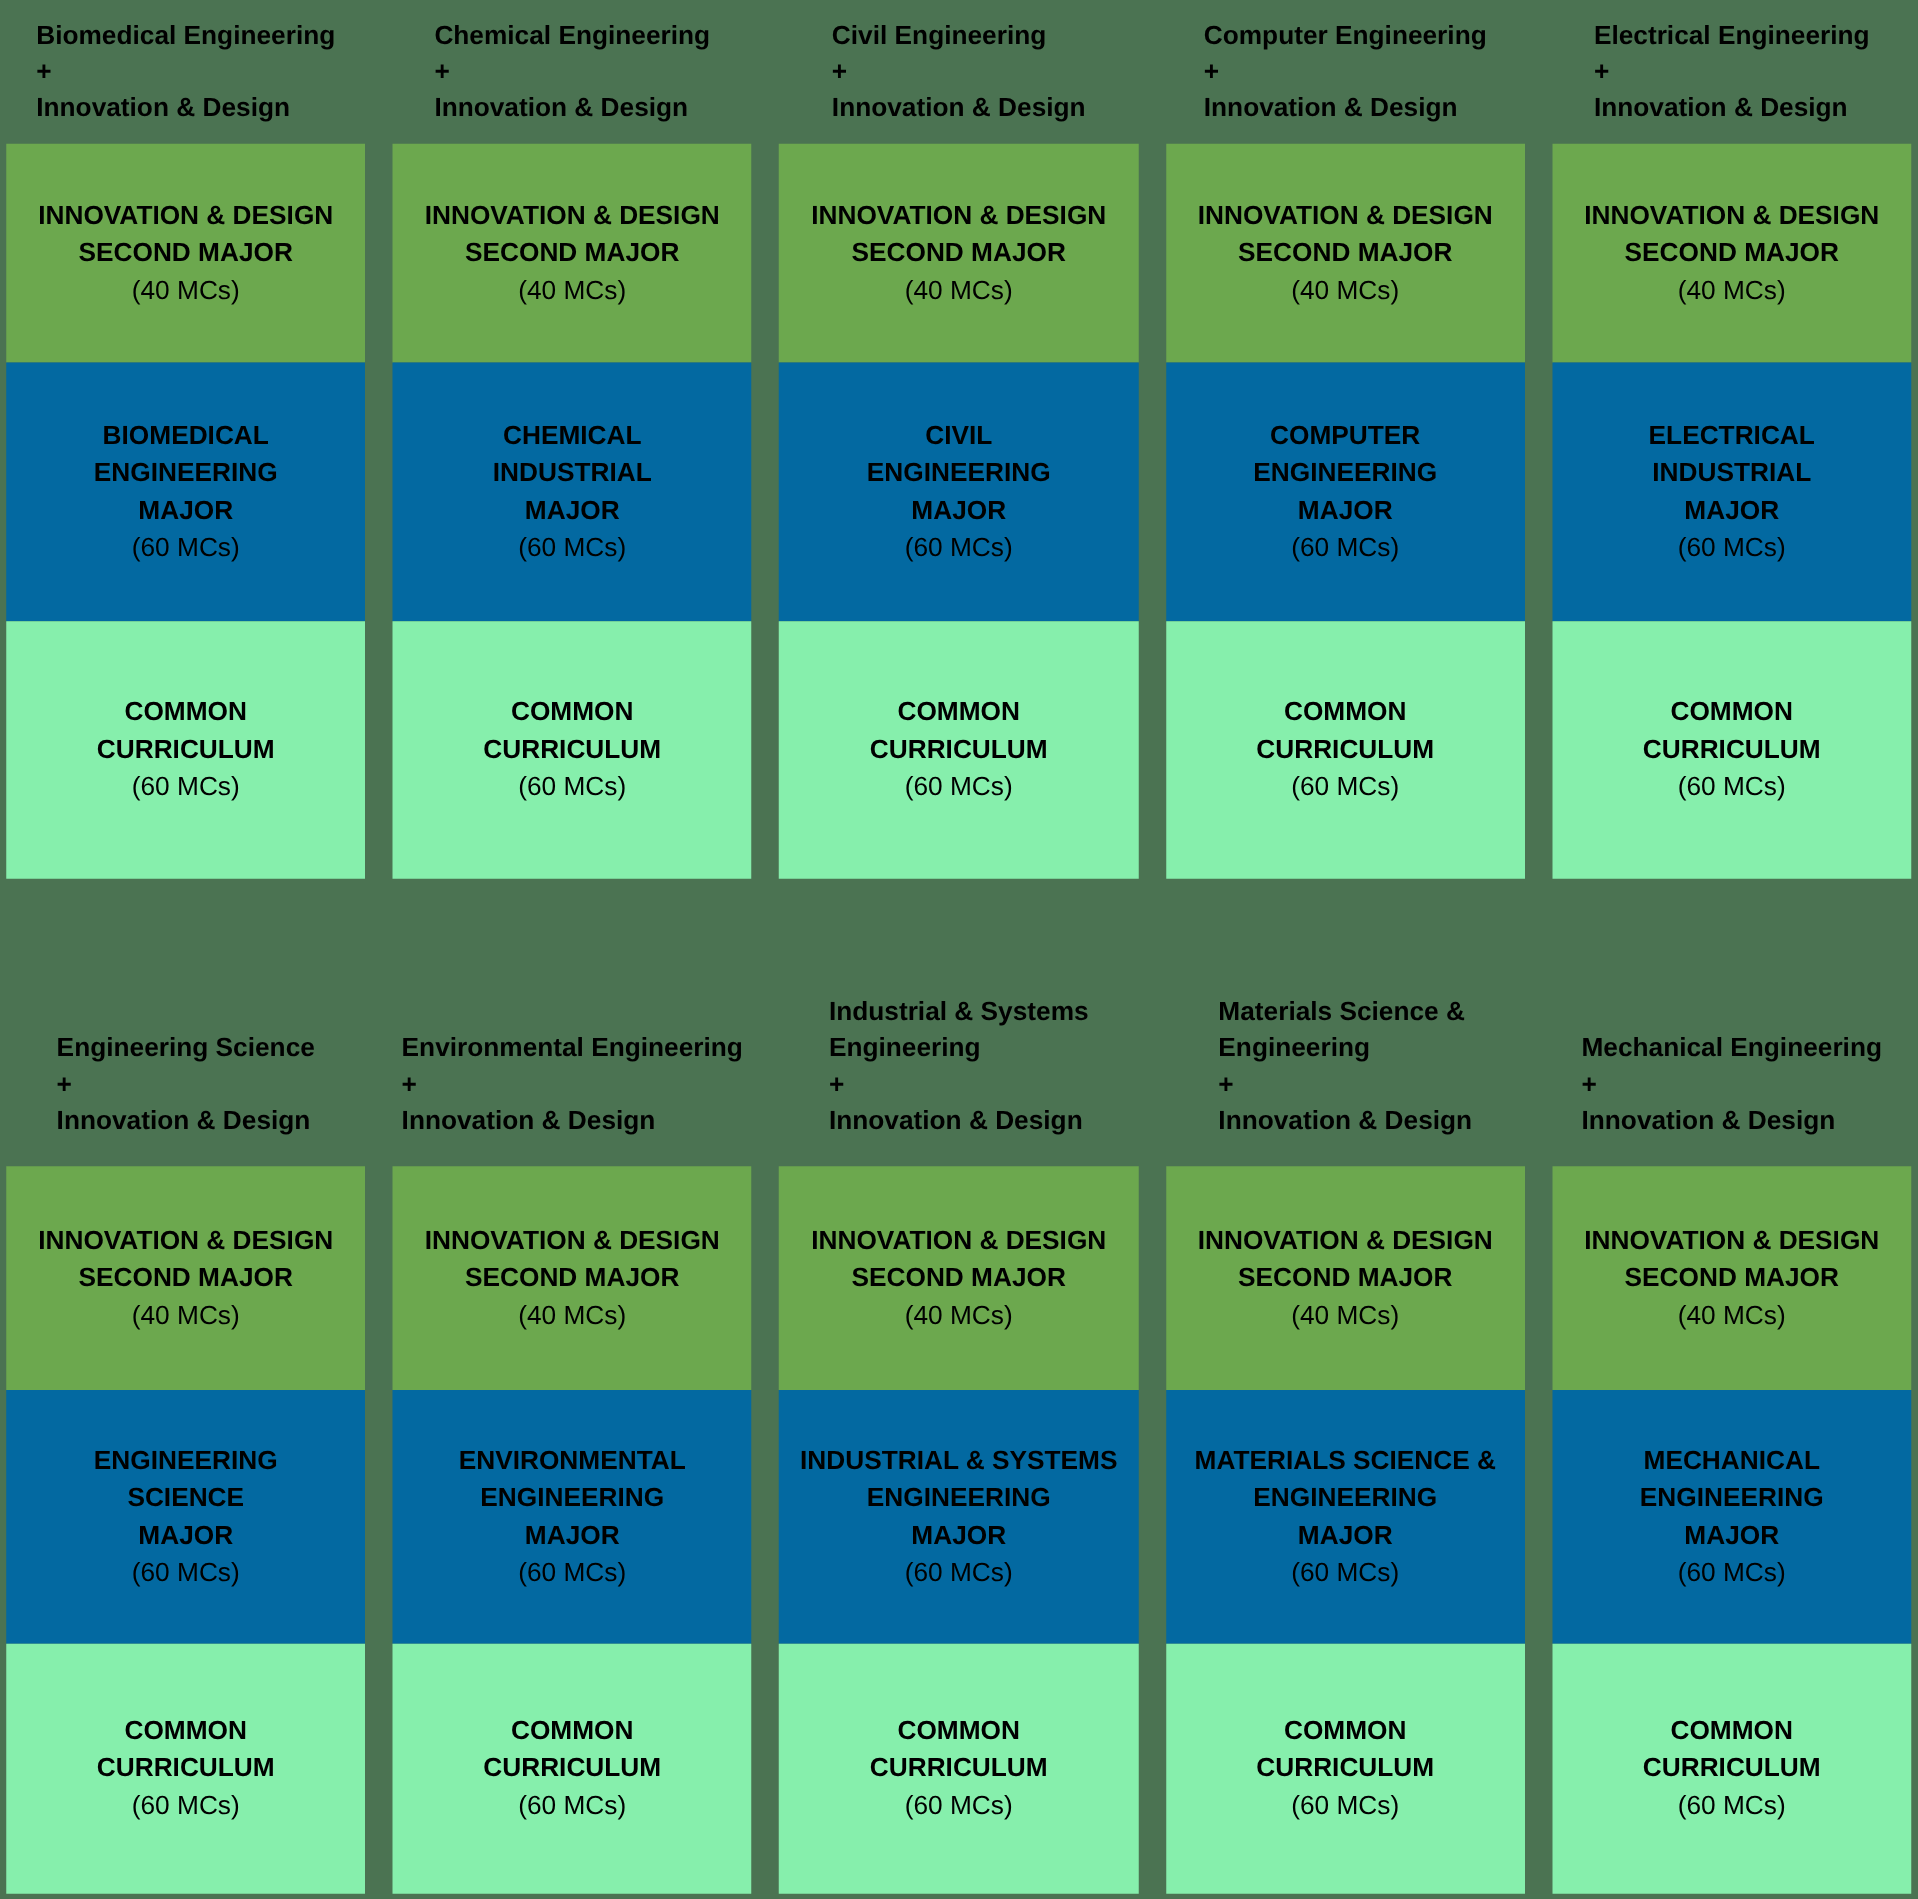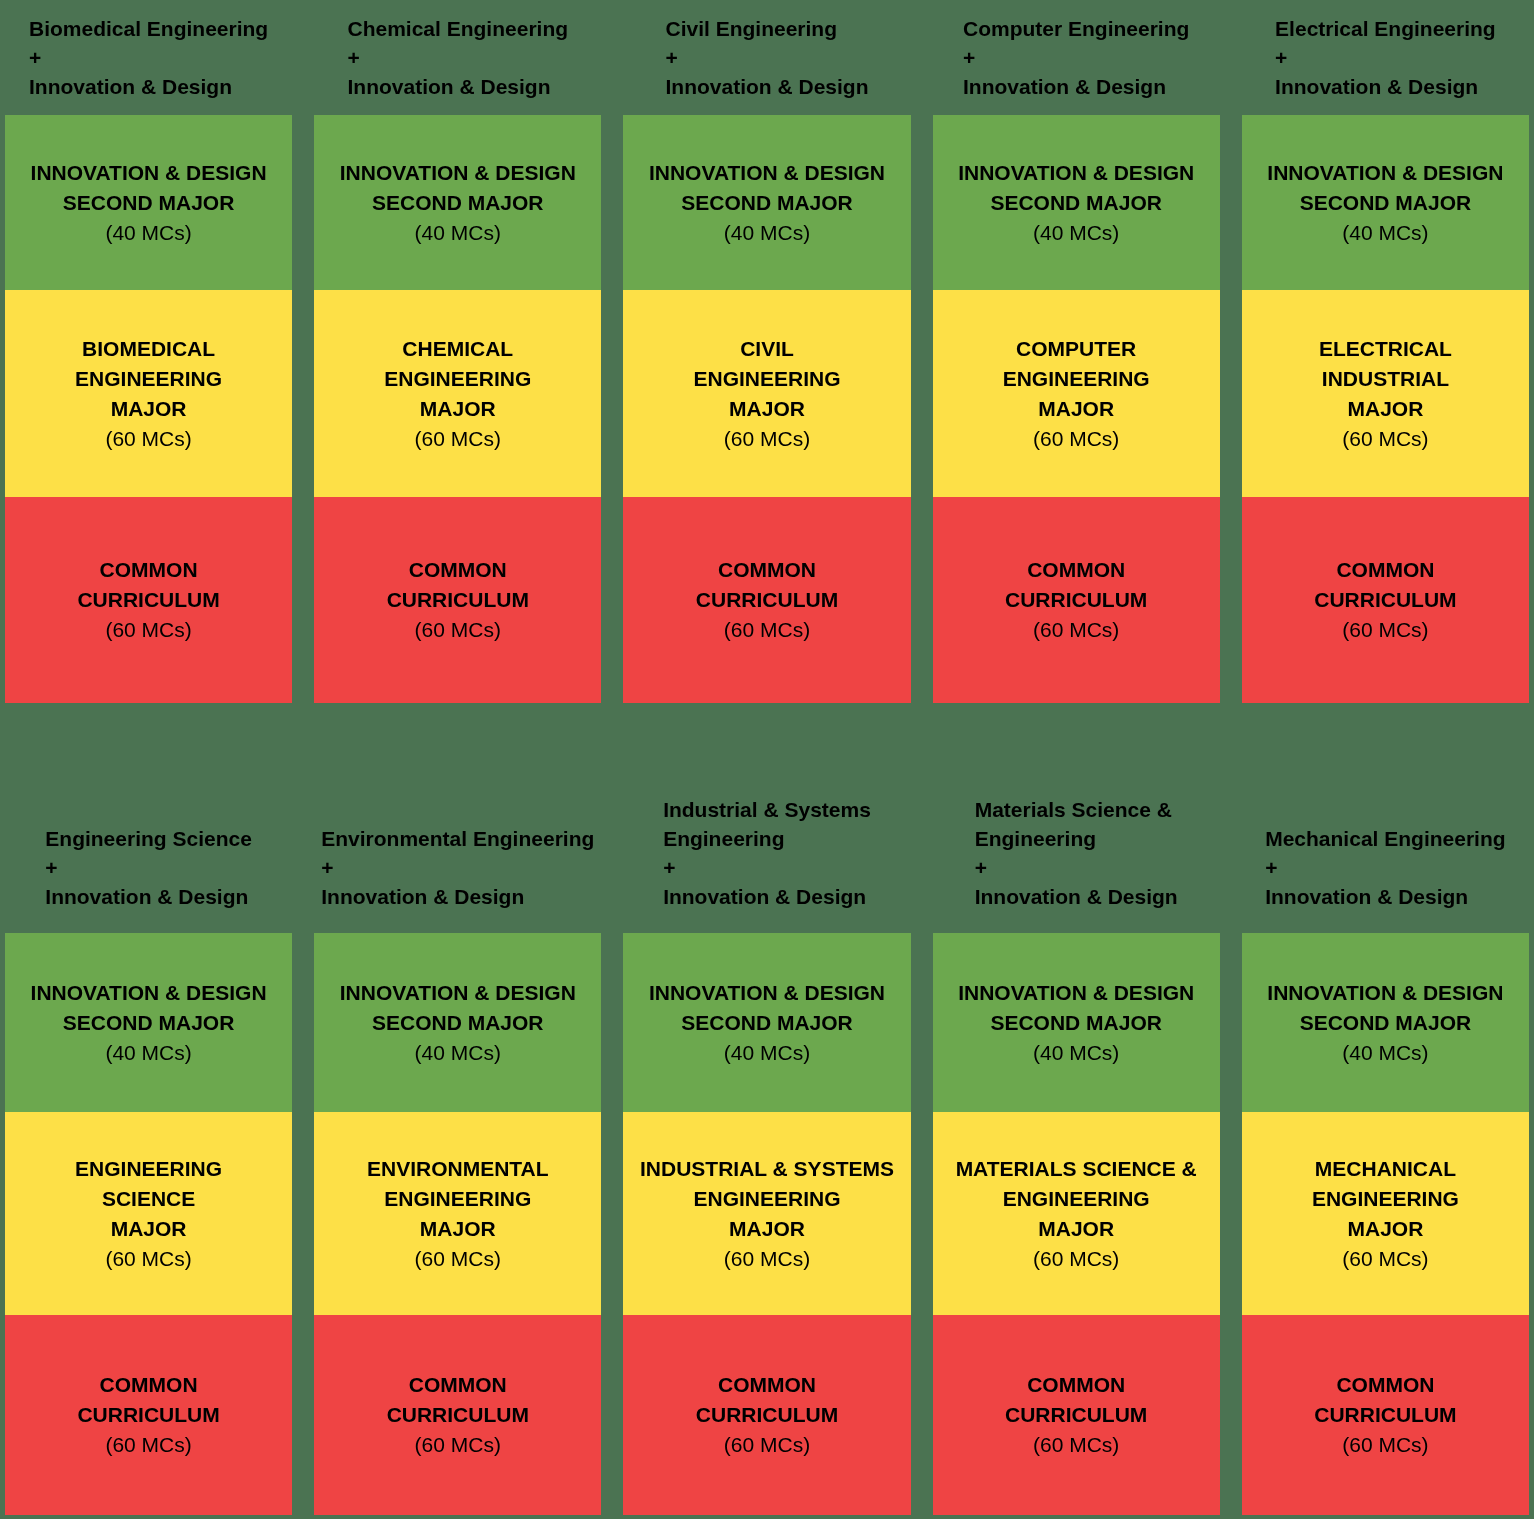--- a/index.html
+++ b/index.html
@@ -58,22 +58,22 @@
     font-size: 21px;
     line-height: 30px;
     white-space: pre-line;
   }
   .block-credits {
     font-weight: normal;
     font-size: 21px;
     line-height: 30px;
   }
   .block.green  { background: #6CA84E; }
-  .block.orange { background: #fde047; text-align: center; }
-  .block.blue   { background: #ef4444; }
+  .block.orange { background: #0369a1; text-align: center; }
+  .block.blue   { background: #86efac; }
   .row1 .block.green  { height: 175px; }
   .row1 .block.orange { height: 207px; }
   .row1 .block.blue   { height: 206px; }
   .row2 .block.green  { height: 179px; }
   .row2 .block.orange { height: 203px; }
   .row2 .block.blue   { height: 200px; }
 </style>
 </head>
 <body>
 
@@ -109,21 +109,21 @@
 +
 Innovation &amp; Design</div>
     </div>
     <div class="block green">
       <div class="block-heading">INNOVATION &amp; DESIGN
 SECOND MAJOR</div>
       <div class="block-credits">(40 MCs)</div>
     </div>
     <div class="block orange">
       <div class="block-heading">CHEMICAL
-ENGINEERING
+INDUSTRIAL
 MAJOR</div>
       <div class="block-credits">(60 MCs)</div>
     </div>
     <div class="block blue">
       <div class="block-heading">COMMON
 CURRICULUM</div>
       <div class="block-credits">(60 MCs)</div>
     </div>
   </div>
 

